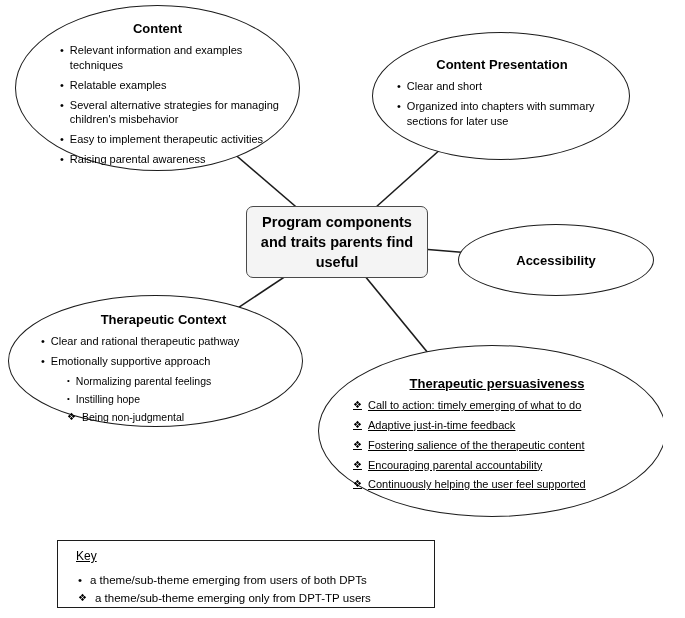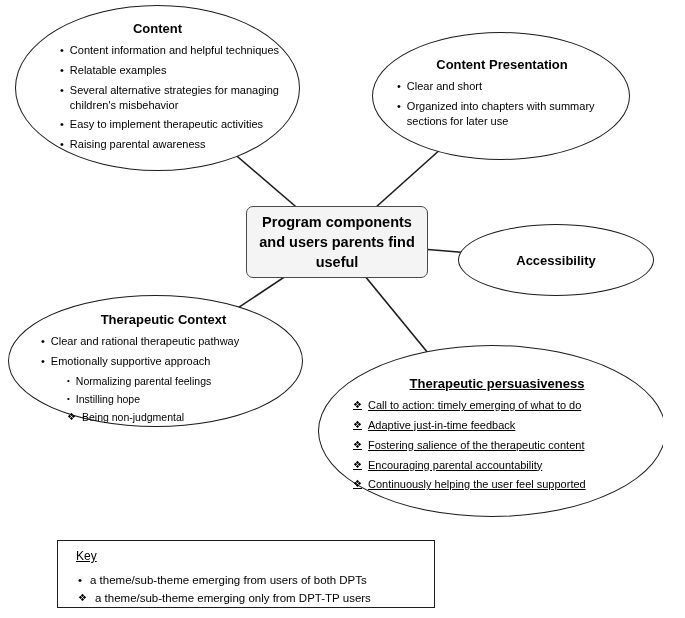--- a/index.html
+++ b/index.html
@@ -81,21 +81,21 @@
     <line x1="337" y1="242" x2="556" y2="260" stroke="#1c1c1c" stroke-width="1.6"></line>
     <line x1="337" y1="242" x2="158" y2="361" stroke="#1c1c1c" stroke-width="1.6"></line>
     <line x1="337" y1="242" x2="492" y2="431" stroke="#1c1c1c" stroke-width="1.6"></line>
   </svg>
 
   <div class="ellipse node-content">
     <h3 class="node-title">Content</h3>
     <ul class="node-list">
       <li>
           <span class="bullet dot">•</span>
-          <span>Content information and helpful techniques</span>
+          <span>Relevant information and examples techniques</span>
         </li>
       <li>
           <span class="bullet dot">•</span>
           <span>Relatable examples</span>
         </li>
       <li>
           <span class="bullet dot">•</span>
           <span>Several alternative strategies for managing children's misbehavior</span>
         </li>
       <li>
@@ -117,21 +117,21 @@
           <span>Clear and short</span>
         </li>
       <li>
           <span class="bullet dot">•</span>
           <span>Organized into chapters with summary sections for later use</span>
         </li>
     </ul>
   </div>
 
   <div class="center-box">
-    <span>Program components and users parents find useful</span>
+    <span>Program components and traits parents find useful</span>
   </div>
 
   <div class="ellipse node-access">
     <h3 class="node-title">Accessibility</h3>
   </div>
 
   <div class="ellipse node-tc">
     <h3 class="node-title">Therapeutic Context</h3>
     <ul class="node-list">
       <li>

